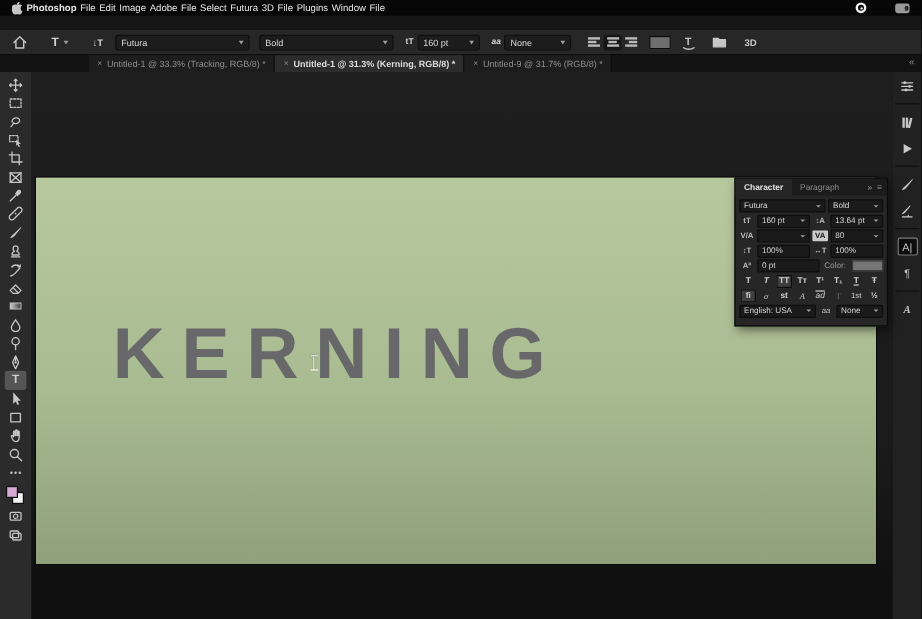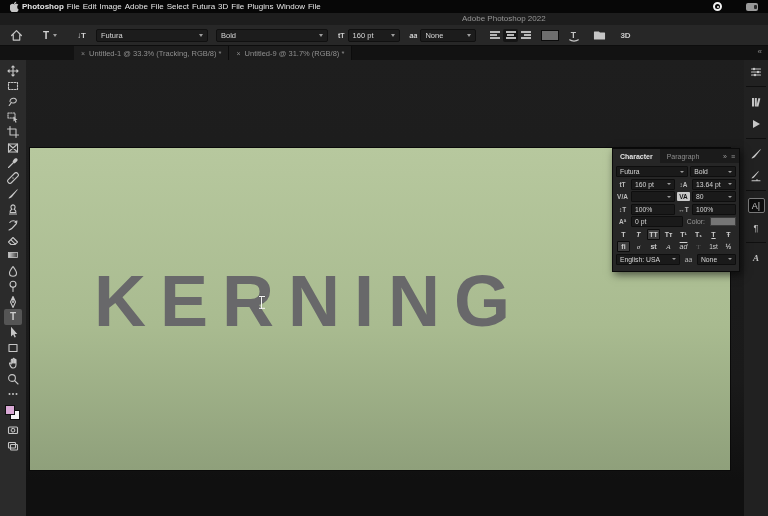--- a/index.html
+++ b/index.html
@@ -69,21 +69,21 @@
                display:flex; flex-direction:column; align-items:center; gap:7px; padding-top:4px; }
   .rr-ic { width:17px; height:15px; display:flex; align-items:center; justify-content:center; color:#c3c3c3; font-size:9px; border-radius:2px; flex:none; }
   .rr-ic svg { width:12px; height:12px; display:block; }
   .rr-ic.selected { background:#0d0d0d; border:1px solid #7a7a7a; }
   .rr-sep { width:20px; height:1px; background:#0f0f0f; flex:none; }
   .rr-serifA { font-family:"Liberation Serif", serif; font-style:italic; font-weight:bold; }
 
   
   .canvas { position:absolute; left:30px; top:148px; width:700px; height:322px;
             background:linear-gradient(#b7c89e 0%, #a9bb90 55%, #8fa07b 100%); box-shadow:0 0 0 1px #0a0a0a; }
-  .kerning-text { position:absolute; left:64px; top:112px; font-size:72px; font-weight:bold;
+  .kerning-text { position:absolute; left:64px; top:112px; font-size:60px; font-weight:bold;
                   letter-spacing:14px; color:#68686a; font-stretch:semi-condensed; white-space:nowrap; }
   .ibeam { position:absolute; left:228px; top:148px; width:7px; height:13px; }
   .ibeam::before { content:""; position:absolute; left:3px; top:0; width:1.2px; height:13px; background:#f5f5f5; box-shadow:0 0 1px rgba(0,0,0,.6); }
   .ibeam::after { content:""; position:absolute; left:0.5px; top:0; width:6px; height:1.2px; background:#f5f5f5;
                   box-shadow:0 11.8px 0 #f5f5f5, 0 0 1px rgba(0,0,0,.6); }
 
   
   .charpanel { position:absolute; left:612px; top:148px; width:128px; height:124px; background:#262626;
                border:1px solid #0a0a0a; box-shadow:2px 3px 8px rgba(0,0,0,.55); font-size:7px; color:#c9c9c9; }
   .cp-header { height:14px; background:#1b1b1b; display:flex; align-items:stretch; }
@@ -137,23 +137,20 @@
     <span class="mi">File</span>
     <span class="mi">Plugins</span>
     <span class="mi">Window</span>
     <span class="mi">File</span>
     <span class="spacer"></span>
     <span class="rec-dot"></span>
     <span style="width:18px"></span>
     <span class="cam-ic"></span>
   </div>
 
-  <div class="titlebar">
-    <span class="title">Adobe Photoshop 2022</span>
-  </div>
 
   <div class="optionsbar">
     <span style="display:flex;margin-left:4px">
       <svg width="13" height="13" viewBox="0 0 12 12">
           <path class="st" d="M1.5 6 L6 1.5 L10.5 6 M3 5 V10.2 H9 V5"></path>
         </svg>
     </span>
     <span class="ob-gap"></span>
       <span class="ob-gap"></span>
     <span class="tool-opt-icon">
@@ -220,20 +217,24 @@
     <span style="width:14px"></span>
     <span style="font-size:8px;font-weight:bold;color:#c9c9c9">3D</span>
   </div>
 
   <div class="tabbar">
     <span class="lead"></span>
     <div class="doc-tab">
       <span class="x">×</span>
       <span>Untitled-1 @ 33.3% (Tracking, RGB/8) *</span>
     </div>
+    <div class="doc-tab active">
+      <span class="x">×</span>
+      <span>Untitled-1 @ 31.3% (Kerning, RGB/8) *</span>
+    </div>
     <div class="doc-tab">
       <span class="x">×</span>
       <span>Untitled-9 @ 31.7% (RGB/8) *</span>
     </div>
     <span class="tb-spacer"></span>
     <span class="collapse">«</span>
   </div>
 
   <div class="workarea"></div>
 

